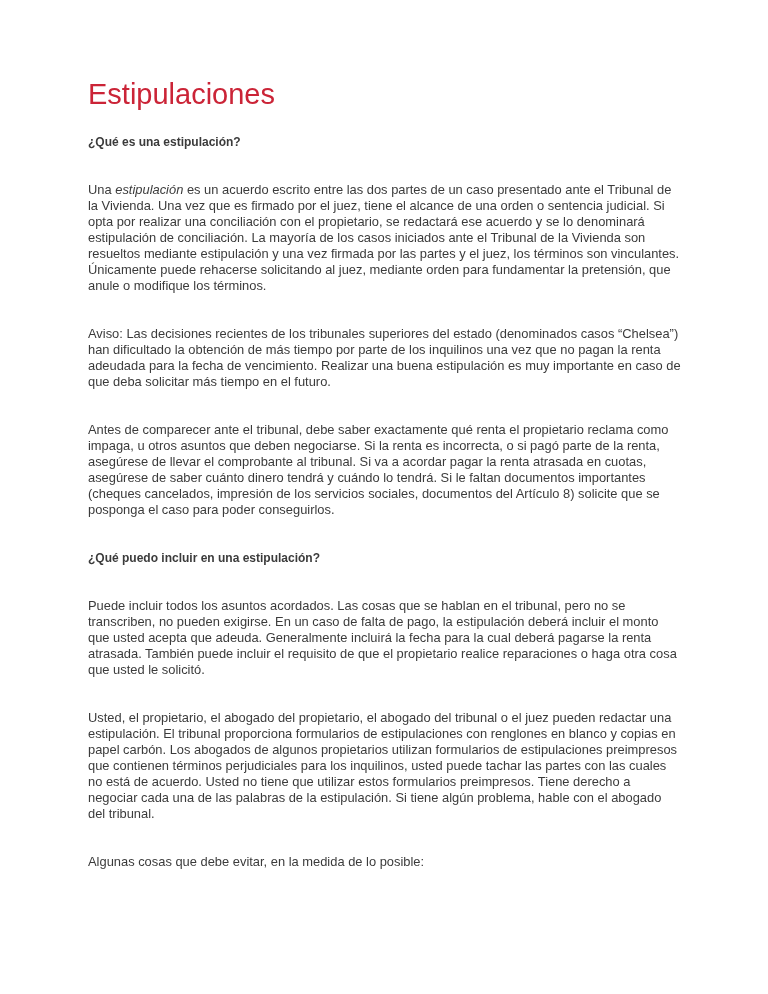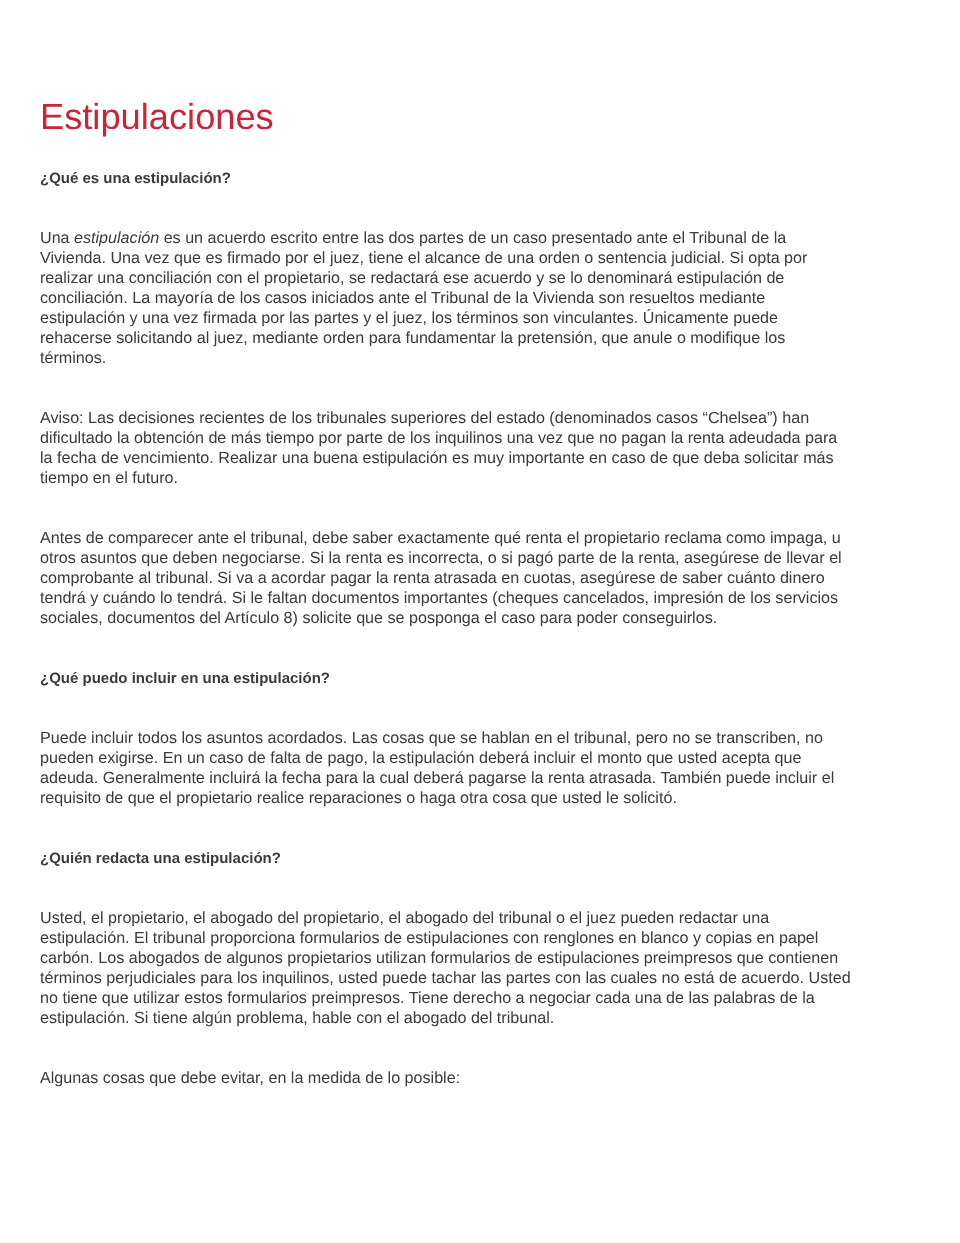--- a/index.html
+++ b/index.html
@@ -46,38 +46,37 @@
   .avoid-block p {
     margin: 0;
   }
   em.term {
     font-style: italic;
   }
 </style>
 </head>
 <body>
 
-<div class="page" style="color: rgb(59, 59, 59); padding-left: 32px;">
+<div class="page" style="color: rgb(59, 59, 59);">
 
   <h1 class="doc-title" style="color: rgb(203, 36, 55);">Estipulaciones</h1>
 
   <h2 class="q-heading">¿Qué es una estipulación?</h2>
 
   <p class="body-para"><span>Una </span><em class="term">estipulación</em><span> es un acuerdo escrito entre las dos partes de un caso presentado ante el Tribunal de la Vivienda. Una vez que es firmado por el juez, tiene el alcance de una orden o sentencia judicial. Si opta por realizar una conciliación con el propietario, se redactará ese acuerdo y se lo denominará estipulación de conciliación. La mayoría de los casos iniciados ante el Tribunal de la Vivienda son resueltos mediante estipulación y una vez firmada por las partes y el juez, los términos son vinculantes. Únicamente puede rehacerse solicitando al juez, mediante orden para fundamentar la pretensión, que anule o modifique los términos.</span></p>
 
   <p class="body-para">Aviso: Las decisiones recientes de los tribunales superiores del estado (denominados casos “Chelsea”) han dificultado la obtención de más tiempo por parte de los inquilinos una vez que no pagan la renta adeudada para la fecha de vencimiento. Realizar una buena estipulación es muy importante en caso de que deba solicitar más tiempo en el futuro.</p>
 
 
   <p class="body-para">Antes de comparecer ante el tribunal, debe saber exactamente qué renta el propietario reclama como impaga, u otros asuntos que deben negociarse. Si la renta es incorrecta, o si pagó parte de la renta, asegúrese de llevar el comprobante al tribunal. Si va a acordar pagar la renta atrasada en cuotas, asegúrese de saber cuánto dinero tendrá y cuándo lo tendrá. Si le faltan documentos importantes (cheques cancelados, impresión de los servicios sociales, documentos del Artículo 8) solicite que se posponga el caso para poder conseguirlos.</p>
 
   <h2 class="q-heading">¿Qué puedo incluir en una estipulación?</h2>
 
   <p class="body-para">Puede incluir todos los asuntos acordados. Las cosas que se hablan en el tribunal, pero no se transcriben, no pueden exigirse. En un caso de falta de pago, la estipulación deberá incluir el monto que usted acepta que adeuda. Generalmente incluirá la fecha para la cual deberá pagarse la renta atrasada. También puede incluir el requisito de que el propietario realice reparaciones o haga otra cosa que usted le solicitó.</p>
 
-  <h2 class="q-heading">¿Quién redacta una estipulación?</h2>
 
   <p class="body-para">Usted, el propietario, el abogado del propietario, el abogado del tribunal o el juez pueden redactar una estipulación. El tribunal proporciona formularios de estipulaciones con renglones en blanco y copias en papel carbón. Los abogados de algunos propietarios utilizan formularios de estipulaciones preimpresos que contienen términos perjudiciales para los inquilinos, usted puede tachar las partes con las cuales no está de acuerdo. Usted no tiene que utilizar estos formularios preimpresos. Tiene derecho a negociar cada una de las palabras de la estipulación. Si tiene algún problema, hable con el abogado del tribunal.</p>
 
 
 
   <div class="avoid-block">
     <p>Algunas cosas que debe evitar, en la medida de lo posible:</p>
   </div>
 
 </div>

